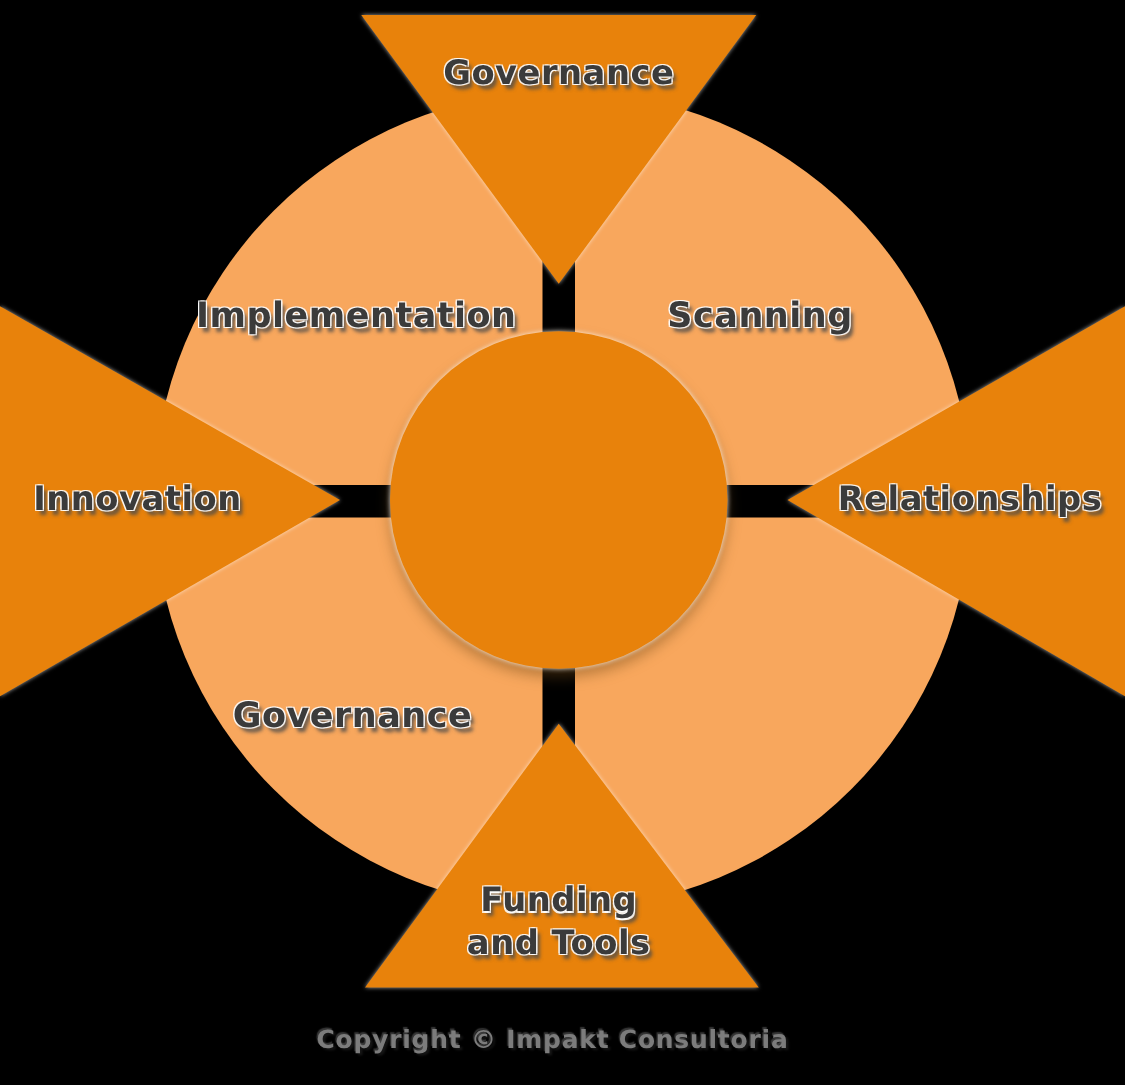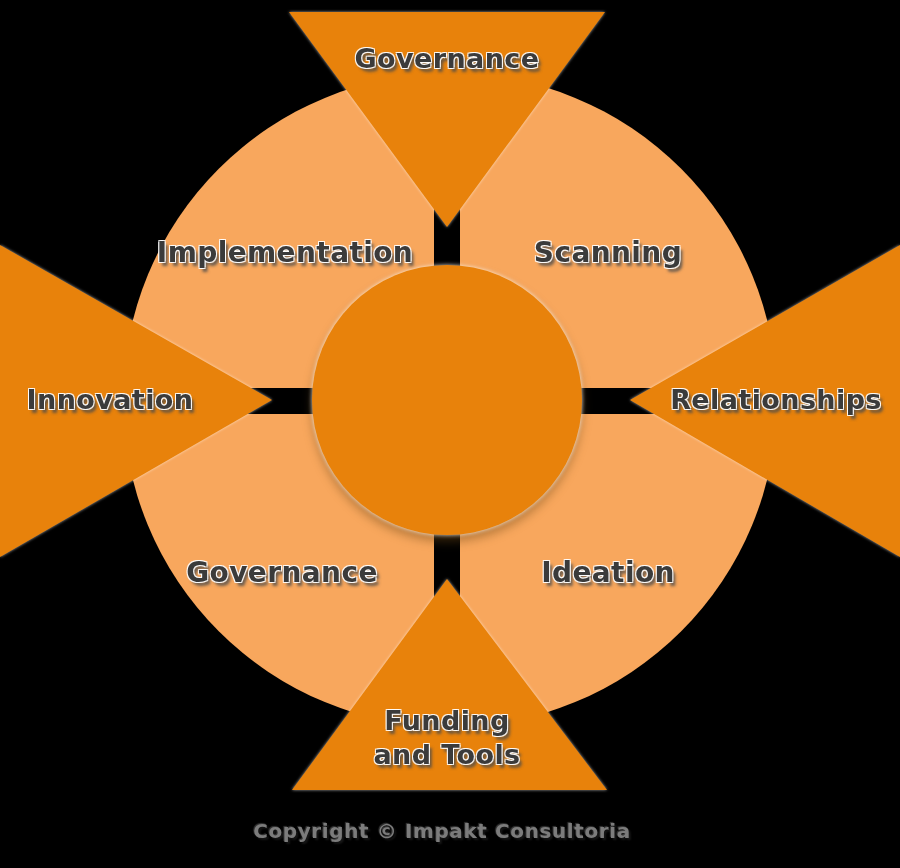--- a/index.html
+++ b/index.html
@@ -99,20 +99,19 @@
     <div>Funding</div>
     <div>and Tools</div>
   </div>
 
   <div class="label quad-label" style="left:285px; top:252px">Implementation</div>
 
   <div class="label quad-label" style="left:608px; top:252px">Scanning</div>
 
   <div class="label quad-label" style="left:282px; top:572px">Governance</div>
 
-  <div class="label quad-label" style="left:608px; top:572px">Ideation</div>
 
   <div class="label center-label" style="left:447px; top:400px">
   </div>
 
   <div class="copyright" style="left:442px; top:831px">Copyright © Impakt Consultoria</div>
 
 </div>
 
 </body></html>

